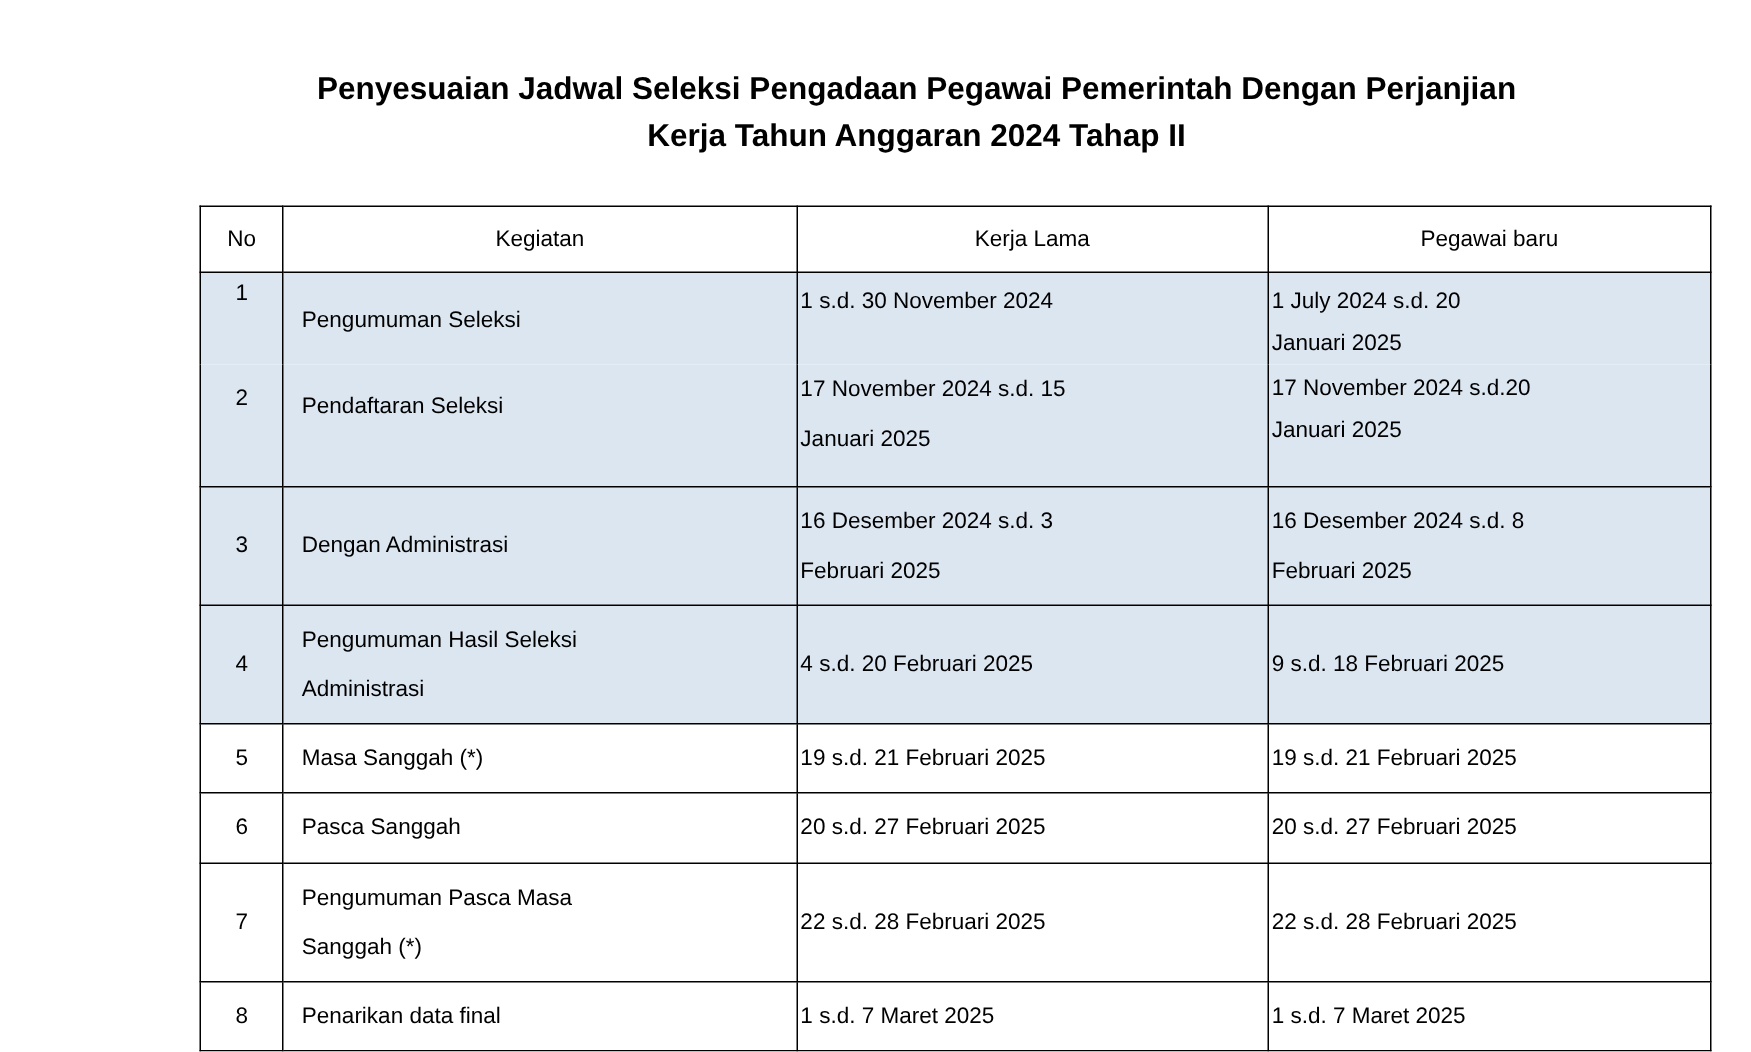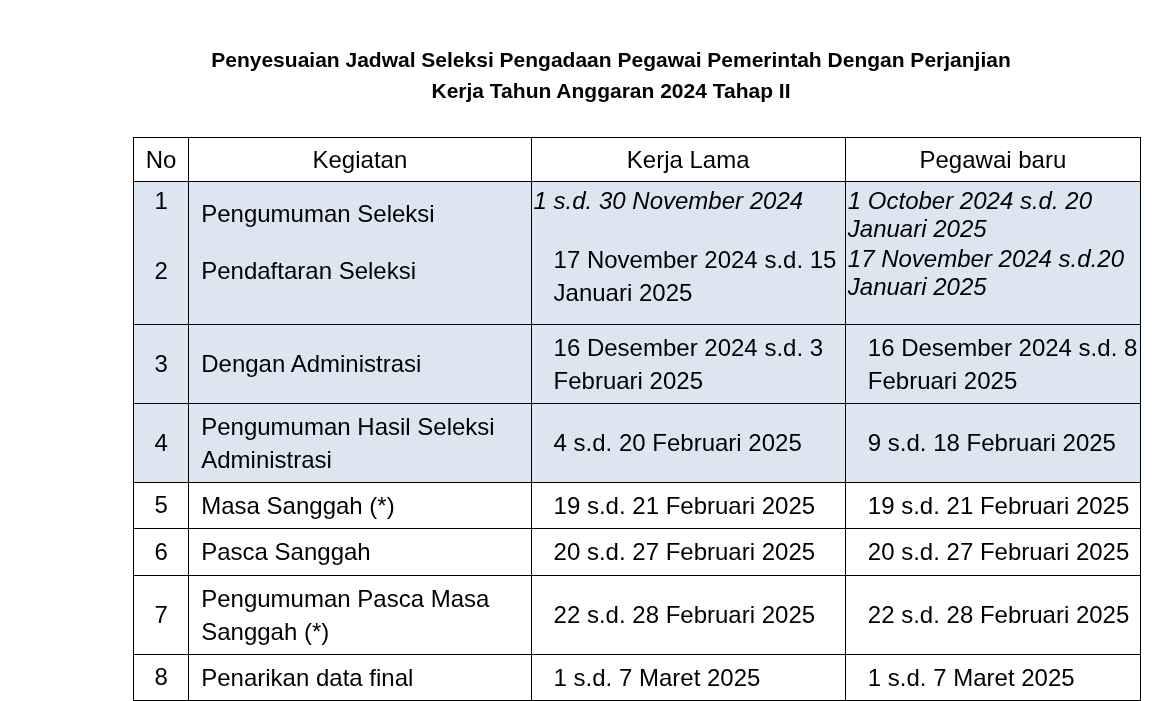--- a/index.html
+++ b/index.html
@@ -4,30 +4,30 @@
 <style>
   html, body { margin: 0; padding: 0; background: #ffffff; }
   body { width: 1167px; height: 701px; overflow: hidden; position: relative;
          font-family: "Liberation Sans", sans-serif; color: #000; }
   .title { position: absolute; left: 0; width: 1222px; top: 44px; text-align: center;
            font-weight: bold; font-size: 21px; line-height: 31px; }
   .title div { white-space: nowrap; }
   table.sched { position: absolute; left: 133px; top: 137px; border-collapse: collapse;
                 table-layout: fixed; width: 1008px; }
   table.sched td, table.sched th { border: 1px solid #000; padding: 0; font-weight: normal;
-                font-size: 24px; vertical-align: middle; }
+                font-size: 15px; vertical-align: middle; }
   table.sched th { height: 43px; text-align: center; background: #fff; }
   .c-no { width: 55px; text-align: center; }
   .c-keg { width: 341px; }
   .c-lama { width: 313px; }
   .c-baru { width: 294px; }
   .shade td { background: #dce6f1; }
   .keg-text { padding-left: 12px; line-height: 33px; }
-  .date { padding-left: 2px; line-height: 33px; margin-left: 20px; }
-  .date-tight { padding-left: 2px; line-height: 28px; font-style: italic; }
+  .date { padding-left: 2px; line-height: 33px; }
+  .date-tight { padding-left: 2px; line-height: 28px; }
   tr.nb td { border-bottom: none; }
   tr.nt td { border-top: none; }
 </style>
 </head>
 <body>
 
 <div class="title">
   <div>Penyesuaian Jadwal Seleksi Pengadaan Pegawai Pemerintah Dengan Perjanjian</div>
   <div>Kerja Tahun Anggaran 2024 Tahap II</div>
 </div>
@@ -51,21 +51,21 @@
 
     <tr class="shade nb" style="height:60px">
       <td style="text-align:center;vertical-align:top;padding-top:5px">1</td>
       <td style="vertical-align:top;padding-top:18px">
           <div class="keg-text" style="line-height:28px">Pengumuman Seleksi</div>
         </td>
       <td style="vertical-align:top;padding-top:5px">
           <div class="date-tight">1 s.d. 30 November 2024</div>
         </td>
       <td style="vertical-align:top;padding-top:5px">
-        <div class="date-tight">1 October 2024 s.d. 20</div>
+        <div class="date-tight">1 July 2024 s.d. 20</div>
         <div class="date-tight">Januari 2025</div>
       </td>
     </tr>
 
     <tr class="shade nt" style="height:81px">
       <td style="text-align:center;vertical-align:top;padding-top:14px">2</td>
       <td style="vertical-align:top;padding-top:14px">
           <div class="keg-text" style="line-height:28px">Pendaftaran Seleksi</div>
         </td>
       <td style="vertical-align:top;padding-top:0px">

